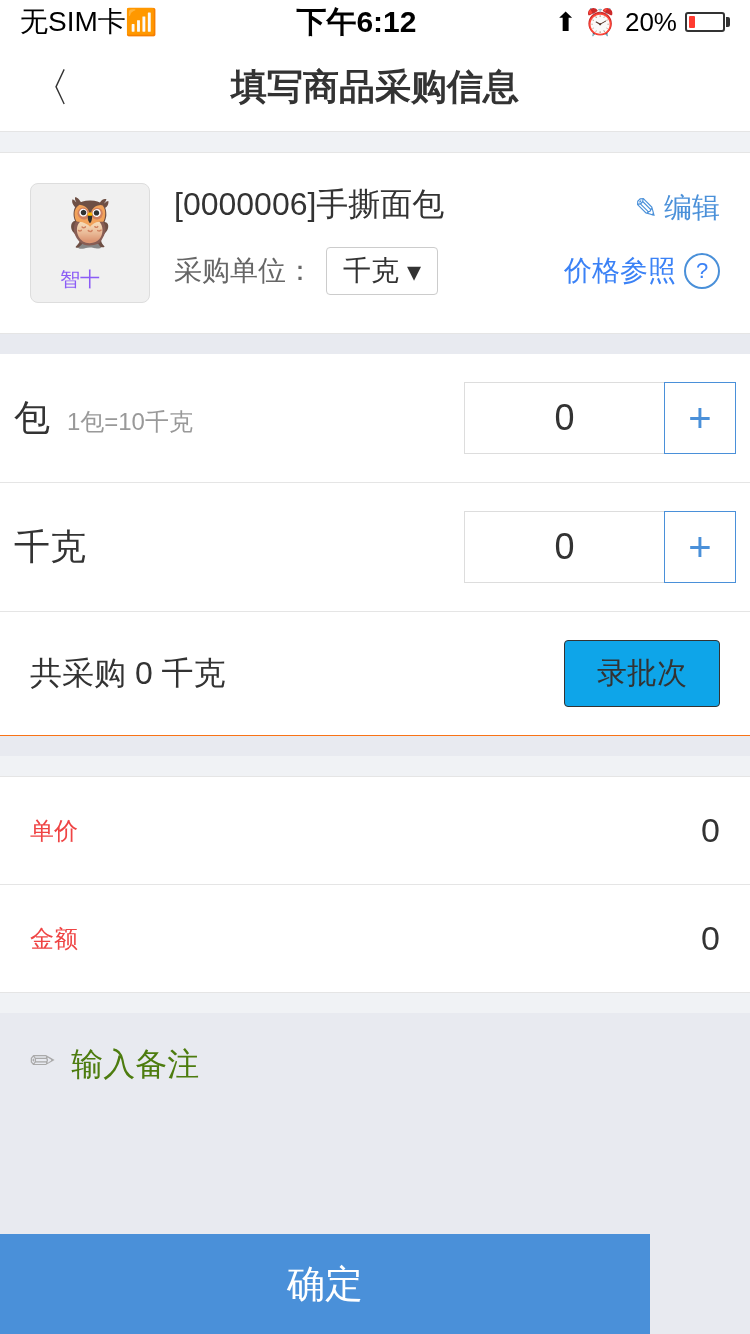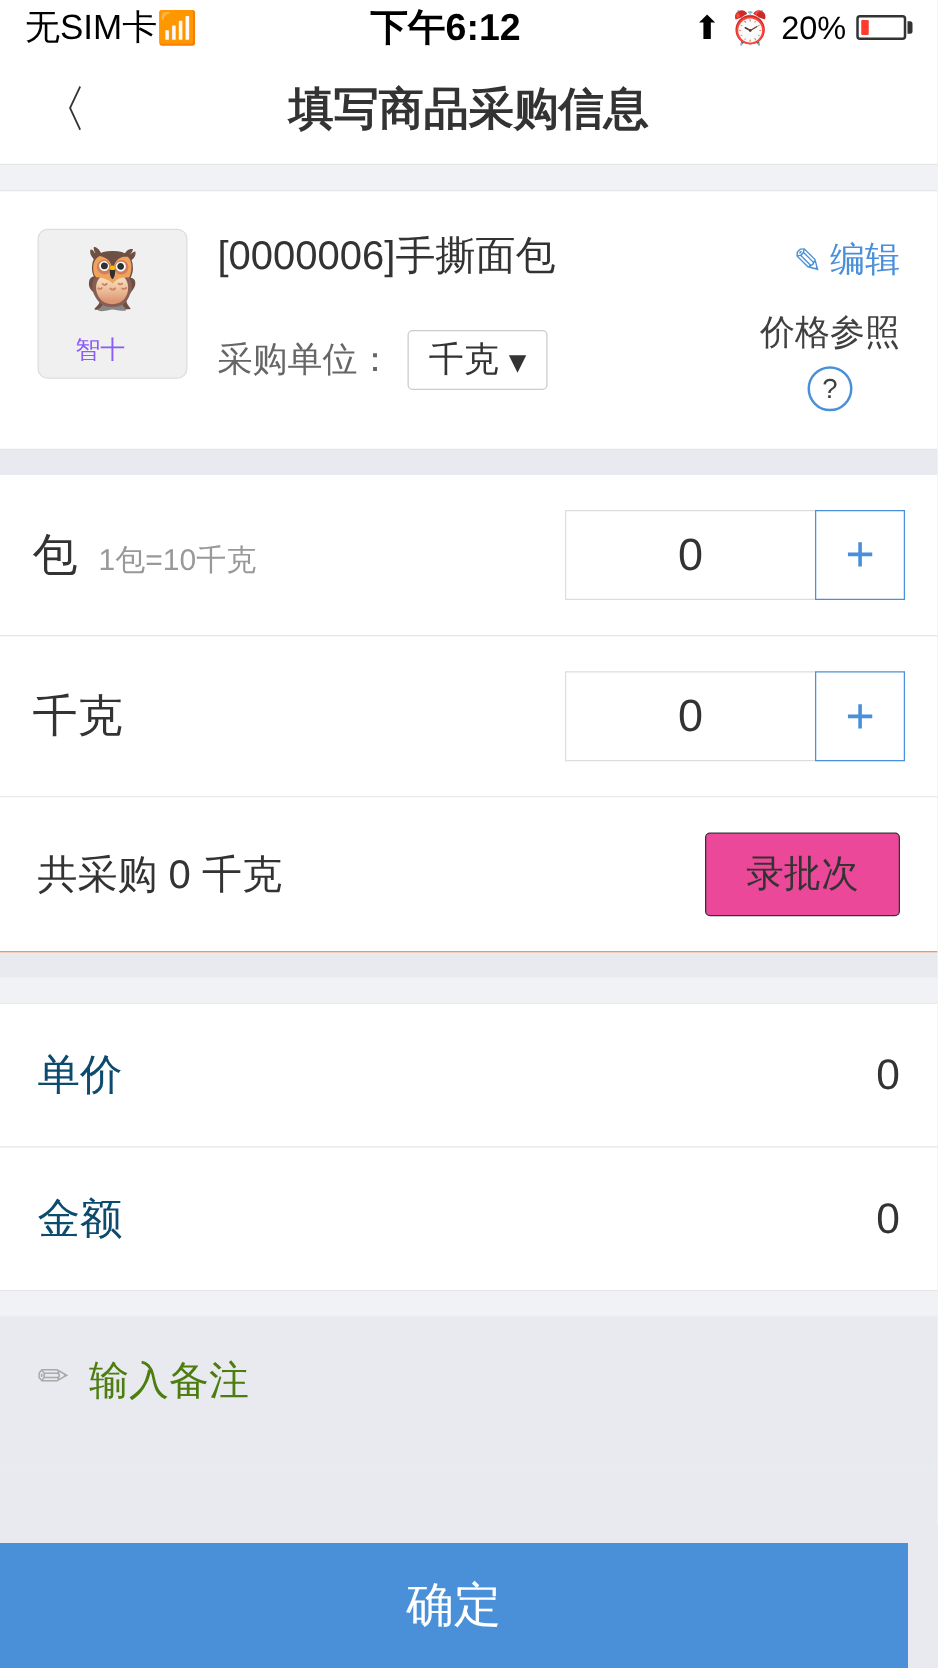--- a/index.html
+++ b/index.html
@@ -129,41 +129,40 @@
       border-radius: 4px;
       padding: 4px 16px;
       font-size: 28px;
       color: #333;
       display: flex;
       align-items: center;
       gap: 8px;
       cursor: pointer;
     }
     .price-ref {
-      color: #404040;
+      color: #3b82f6;
       font-size: 28px;
       display: flex;
       align-items: center;
       gap: 8px;
       cursor: pointer;
-      flex-direction: column;
     }
 
     
     .section-divider {
       height: 20px;
       background: #e8eaf0;
     }
     .quantity-section {
       background: #fff;
     }
     .quantity-row {
       display: flex;
       align-items: center;
-      padding: 28px 26px;
+      padding: 28px 14px;
       border-bottom: 1px solid #e5e5e5;
     }
     .quantity-label {
       flex: 1;
     }
     .quantity-label-main {
       font-size: 36px;
       color: #333;
       font-weight: 500;
     }
@@ -213,42 +212,42 @@
     .total-label {
       font-size: 32px;
       color: #333;
     }
     .record-btn {
       border: 1px solid #333;
       border-radius: 4px;
       padding: 12px 32px;
       font-size: 30px;
       color: #333;
-      background: #ec4899;
+      background: #0ea5e9;
       cursor: pointer;
     }
 
     
     .price-section {
       background: #fff;
       margin-top: 20px;
       border-top: 1px solid #e5e5e5;
       border-bottom: 1px solid #e5e5e5;
     }
     .price-row {
       display: flex;
       align-items: center;
       justify-content: space-between;
       padding: 34px 30px;
       border-bottom: 1px solid #e5e5e5;
     }
     .price-row:last-child { border-bottom: none; }
     .price-label {
-      font-size: 34px;
-      color: #0c4a6e;
+      font-size: 24px;
+      color: #ef4444;
     }
     .price-value {
       font-size: 34px;
       color: #333;
     }
 
     
     .notes-section {
       background: #e8eaf0;
       padding: 30px;
@@ -269,21 +268,21 @@
 
     
     .bottom-spacer {
       flex: 1;
       background: #e8eaf0;
       min-height: 300px;
     }
 
     
     .confirm-btn {
-      width: 726px;
+      width: 650px;
       height: 100px;
       background: #4a90d9;
       color: #fff;
       font-size: 38px;
       font-weight: 500;
       border: none;
       cursor: pointer;
       display: flex;
       align-items: center;
       justify-content: center;

